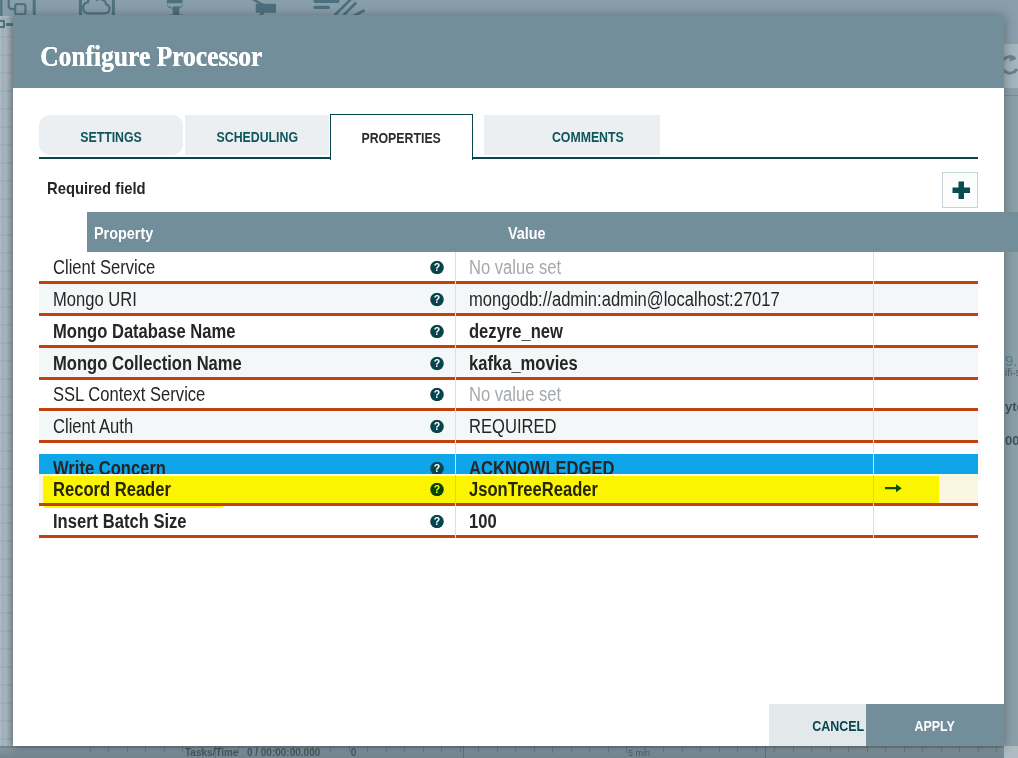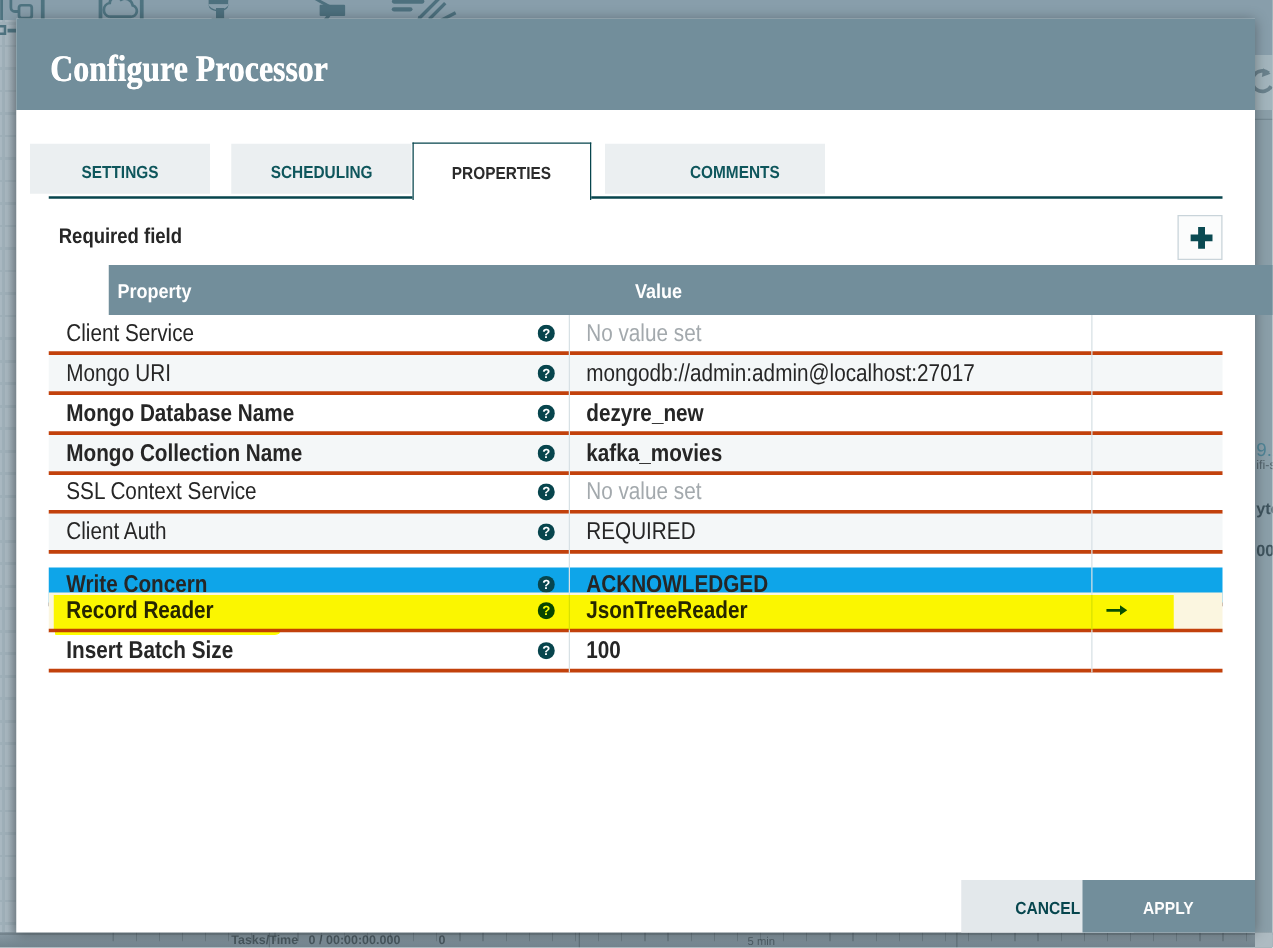--- a/index.html
+++ b/index.html
@@ -118,32 +118,32 @@
   <div class="abs" style="left:1004px;top:95px;width:14px;height:1px;background:rgba(70,90,100,0.3);"></div>
   <div class="abs bgtxt" style="left:1005px;top:352px;color:#4f8496;font-size:15px;">9.2</div>
   <div class="abs bgtxt" style="left:1005px;top:367px;font-size:10px;color:rgba(50,65,72,0.65);">ifi-s</div>
   <div class="abs bgtxt" style="left:1005px;top:399px;font-size:13px;font-weight:bold;color:#3f545e;">yte</div>
   <div class="abs bgtxt" style="left:1005px;top:433px;font-size:13px;font-weight:bold;color:#3f545e;">00(</div>
   <div class="abs" id="bgfooter">
     <div class="abs" style="left:90px;top:0;width:914px;height:7px;
       background-image:repeating-linear-gradient(to right,rgba(60,75,82,0.28) 0,rgba(60,75,82,0.28) 1px,transparent 1px,transparent 18.5px);"></div>
     <div class="abs" style="left:0;top:0;width:1018px;height:2px;background:rgba(60,75,82,0.25);"></div>
     <div class="abs bgtxt" style="left:185px;top:1px;font-weight:bold;font-size:10px;color:rgba(30,42,48,0.55);">Tasks/Time&nbsp;&nbsp;&nbsp;0 / 00:00:00.000&nbsp;&nbsp;&nbsp;&nbsp;&nbsp;&nbsp;&nbsp;&nbsp;&nbsp;&nbsp;&nbsp;0</div>
-    <div class="abs bgtxt" style="left:598px;top:2px;color:rgba(30,42,48,0.5);">5 min</div>
+    <div class="abs bgtxt" style="left:628px;top:2px;color:rgba(30,42,48,0.5);">5 min</div>
     <div class="abs" style="left:215px;top:0;width:1px;height:12px;background:rgba(40,55,60,0.3);"></div>
     <div class="abs" style="left:463px;top:0;width:1px;height:12px;background:rgba(40,55,60,0.3);"></div>
     <div class="abs" style="left:765px;top:0;width:1px;height:12px;background:rgba(40,55,60,0.3);"></div>
   </div>
   <div class="abs" style="left:1004px;top:746px;width:14px;height:12px;background:#aebbc2;"></div>
 
   <div class="abs" id="dialog"></div>
   <div class="abs" id="dhead"></div>
   <div class="abs" id="dtitle">Configure Processor</div>
 
-  <div class="abs tab" style="left:24px;"><span>SETTINGS</span></div>
+  <div class="abs tab" style="left:39px;border-radius:11px;"><span>SETTINGS</span></div>
   <div class="abs tab" style="left:185px;"><span>SCHEDULING</span></div>
   <div class="abs tab" style="left:484px;padding-left:32px;"><span>COMMENTS</span></div>
   <div class="abs" id="tabline"></div>
   <div class="abs" id="tabactive"><span>PROPERTIES</span></div>
 
   <div class="abs" id="reqfield">Required field</div>
   <div class="abs" id="plusbtn">
     <svg width="34" height="34">
       <path d="M15.5,8.5 h5.5 v6 h6 v5.5 h-6 v6 h-5.5 v-6 h-6 v-5.5 h6 z" fill="#0a4a52"></path>
     </svg>

